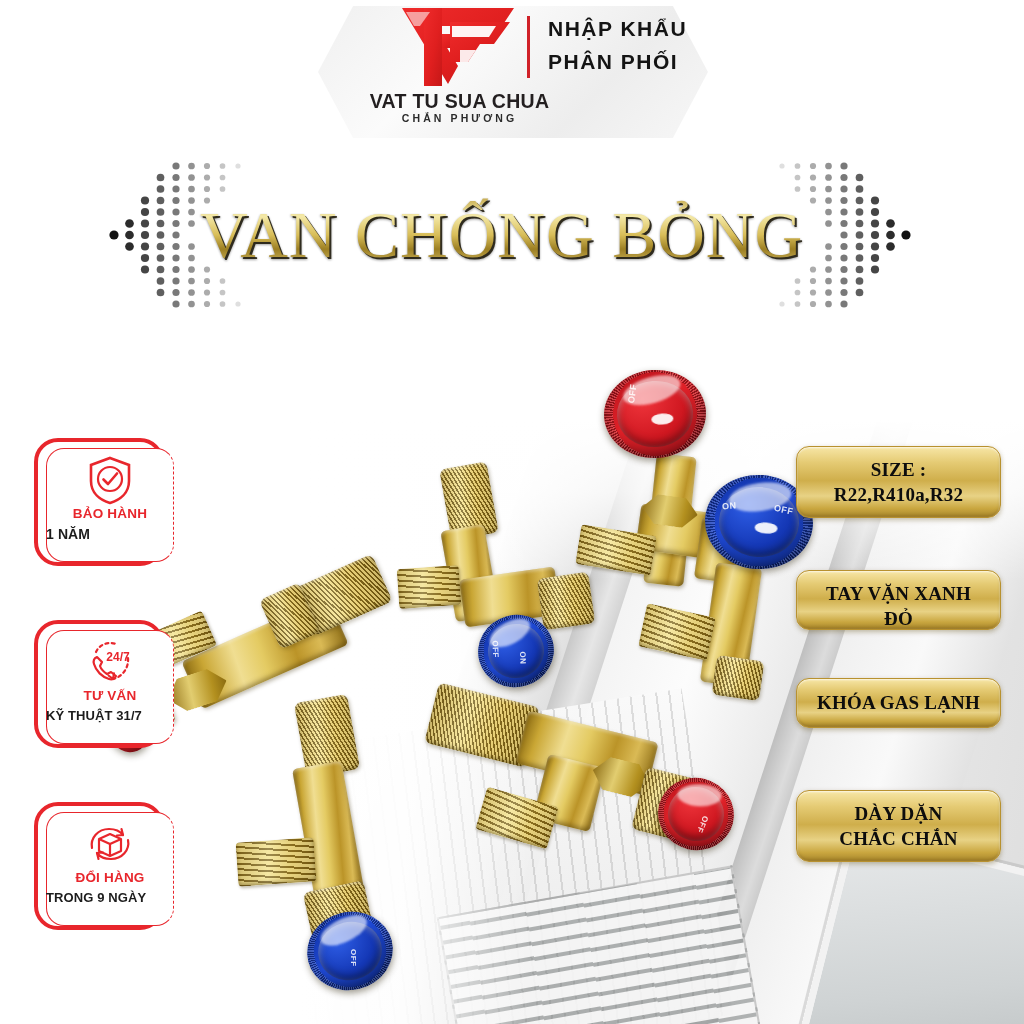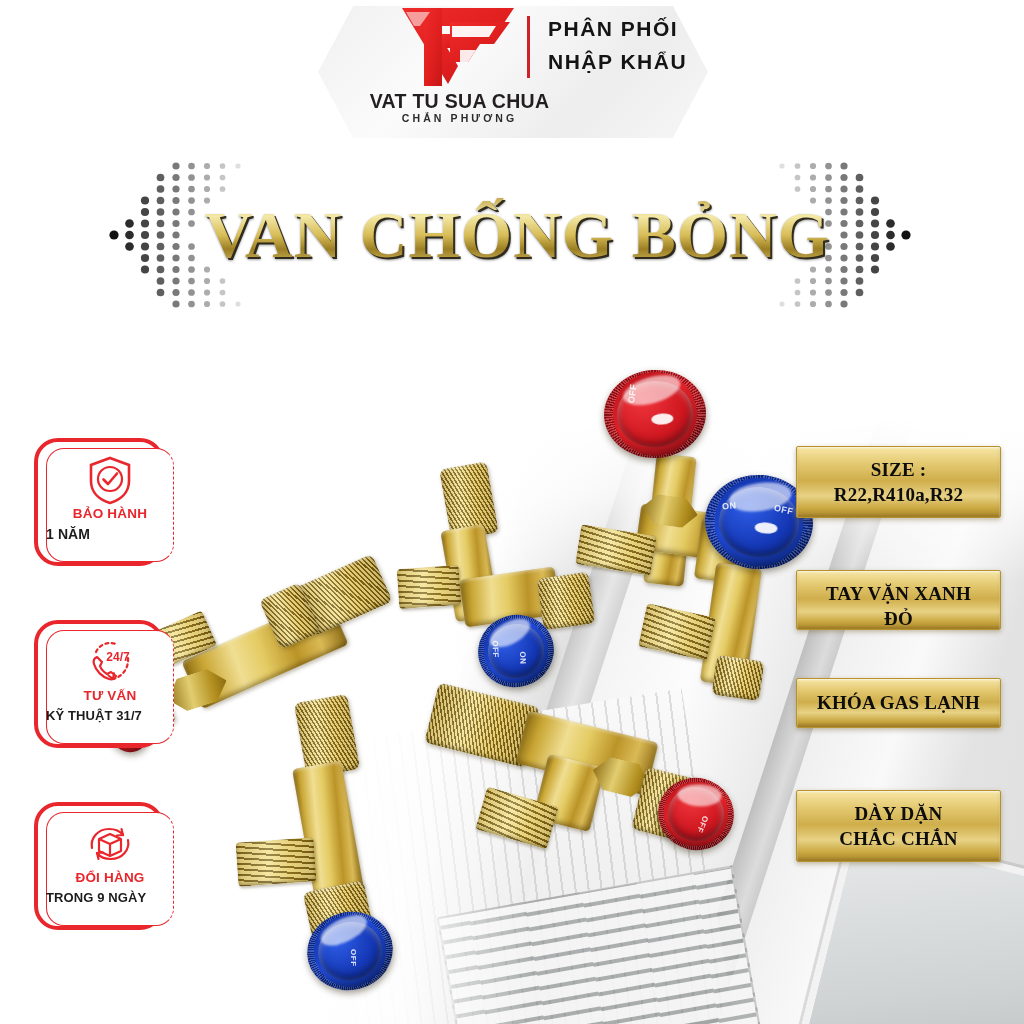--- a/index.html
+++ b/index.html
@@ -99,23 +99,23 @@
     font-size:21px; font-weight:800; letter-spacing:1.5px; line-height:33px;
     color:#141414;
   }
 
   
   #title-banner { position:absolute; left:0; top:160px; width:1024px; height:160px; z-index:6; }
   .chevron { position:absolute; top:0; width:150px; height:150px; }
   .chev-left { left:108px; }
   .chev-right { left:762px; }
   .main-title {
-    position:absolute; left:200px; top:16px; width:630px; text-align:right;
+    position:absolute; left:200px; top:16px; width:630px; text-align:left;
     font-family:"Liberation Serif", serif;
-    font-size:66px; font-weight:700; letter-spacing:1px; line-height:118px;
+    font-size:66px; font-weight:400; letter-spacing:1px; line-height:118px;
     white-space:nowrap;
     background:linear-gradient(180deg,#6e5a16 0%,#b99a37 14%,#f4e9a8 34%,#d8bd58 50%,
                #9c7f23 62%,#d9c069 78%,#f6edb6 90%,#8a6f1e 100%);
     -webkit-background-clip:text; background-clip:text;
     color:transparent; -webkit-text-fill-color:transparent;
     filter:drop-shadow(2px 2px 0 rgba(25,20,5,.85)) drop-shadow(0 1px 1px rgba(0,0,0,.4));
   }
 
   
   #left-badges { position:absolute; left:34px; top:434px; width:170px; z-index:7; }
@@ -140,21 +140,21 @@
   }
   .badge-l2 {
     position:absolute; left:12px; top:92px; width:128px; text-align:left;
     font-size:14px; font-weight:800; color:#1c1c1c; letter-spacing:.1px;
   }
 
   
   #right-labels { position:absolute; left:796px; top:446px; width:210px; z-index:7; }
   .gold-pill {
     position:relative; width:205px; margin-bottom:20px;
-    padding:10px 6px; border-radius:2px;
+    padding:10px 6px; border-radius:13px;
     background:linear-gradient(180deg,#f7e6a6 0%,#e5cb74 22%,#cfae4b 48%,
                #e8d285 70%,#c9a63f 88%,#a8862c 100%);
     border:1.5px solid #b8912f;
     box-shadow:0 2px 5px rgba(90,70,10,.35), inset 0 1px 2px rgba(255,255,255,.75),
                inset 0 -2px 3px rgba(120,90,20,.35);
     text-align:center;
     font-family:"Liberation Serif", serif;
     font-size:19px; font-weight:700; line-height:25px; color:#0d0d0d;
     letter-spacing:.2px;
   }
@@ -266,22 +266,22 @@
       <path d="M62 22 L106 22 L99 33 L62 33 Z" fill="#ffffff" opacity="0.95"></path>
       <path d="M70 46 L86 46 L78 58 L70 58 Z" fill="#ffffff" opacity="0.9"></path>
       <path d="M16 8 L40 8 L30 22 L24 22 Z" fill="#ffffff" opacity="0.55"></path>
     </svg>
     <div class="logo-name">VAT TU SUA CHUA</div>
     <div class="logo-sub">CHẮN PHƯƠNG</div>
   </div>
 
   <div class="divider-red"></div>
   <div class="tagline">
+    <div>NHẬP KHẨU</div>
     <div>PHÂN PHỐI</div>
-    <div>NHẬP KHẨU</div>
   </div>
 </div>
 
 <div id="title-banner">
   <svg class="chevron chev-left" viewBox="0 0 150 150">
     <g id="dotsL">
         <circle cx="6.0" cy="75.0" r="4.60" fill="rgb(18,18,18)"></circle>
         <circle cx="21.5" cy="63.5" r="4.35" fill="rgb(44,44,44)"></circle>
         <circle cx="21.5" cy="75.0" r="4.35" fill="rgb(44,44,44)"></circle>
         <circle cx="21.5" cy="86.5" r="4.35" fill="rgb(44,44,44)"></circle>

